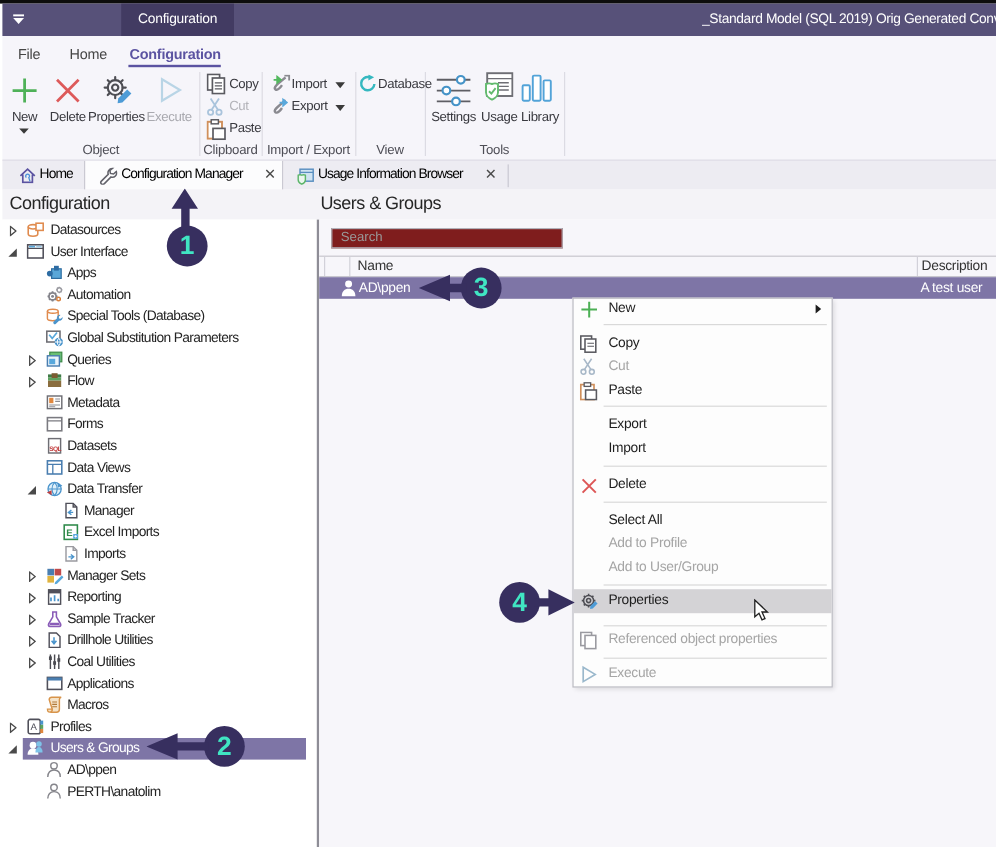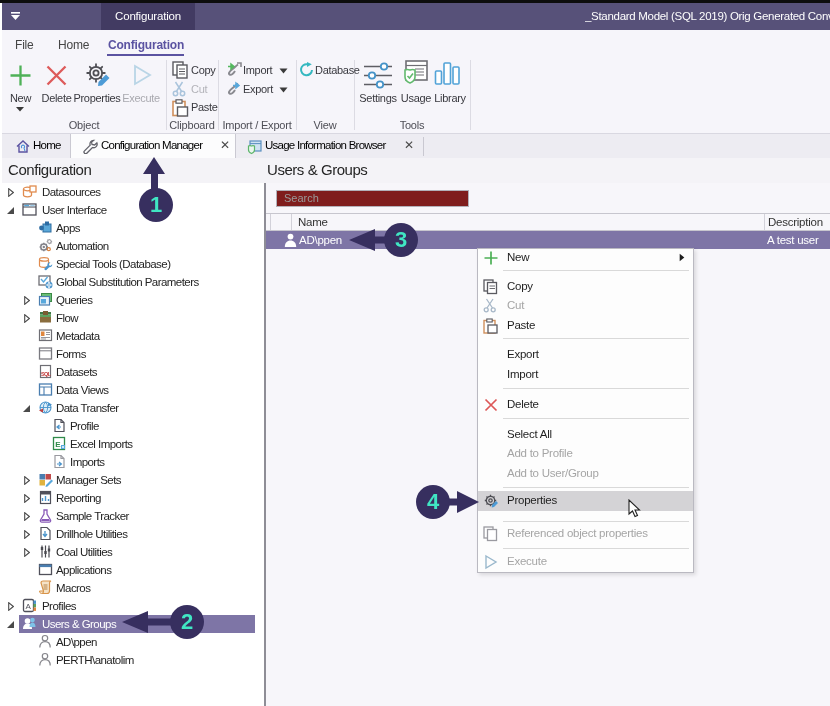--- a/index.html
+++ b/index.html
@@ -360,21 +360,21 @@
         <path d="M14 4.5 l-4 2 v-4 Z" fill="#4a94cc"></path>
       </svg>
   <span class="lbl" style="left:56px">Data Transfer</span>
   </div>
   <div class="trow" style="left:0;top:417px;width:264px;color:#242424">
   <svg class="ticon" style="left:52px" width="15" height="15" viewBox="0 0 15 15">
         <path d="M3 1.5 h6 l3 3 v9 h-9 Z" fill="#fff" stroke="#50505a" stroke-width="1.2"></path>
         <path d="M9 1.5 v3 h3" fill="none" stroke="#50505a" stroke-width="1.2"></path>
         <path d="M5 9 h4 M7.5 7 l-2.5 2 2.5 2" stroke="#4a94cc" stroke-width="1.2" fill="none"></path>
       </svg>
-  <span class="lbl" style="left:70px">Profile</span>
+  <span class="lbl" style="left:70px">Manager</span>
   </div>
   <div class="trow" style="left:0;top:435px;width:264px;color:#242424">
   <svg class="ticon" style="left:52px" width="15" height="15" viewBox="0 0 15 15">
         <rect x="1.5" y="1.5" width="11" height="12" fill="#fff" stroke="#2f8a4a" stroke-width="1.3"></rect>
         <text x="3.2" y="11" font-size="8" font-weight="bold" fill="#2f8a4a" font-family="Liberation Sans">E</text>
         <path d="M9 9 h4 v4 h-4 Z" fill="#58a8dc"></path>
         <path d="M10 11 h2 M11 10 v2" stroke="#fff" stroke-width="0.9"></path>
       </svg>
   <span class="lbl" style="left:70px">Excel Imports</span>
   </div>

